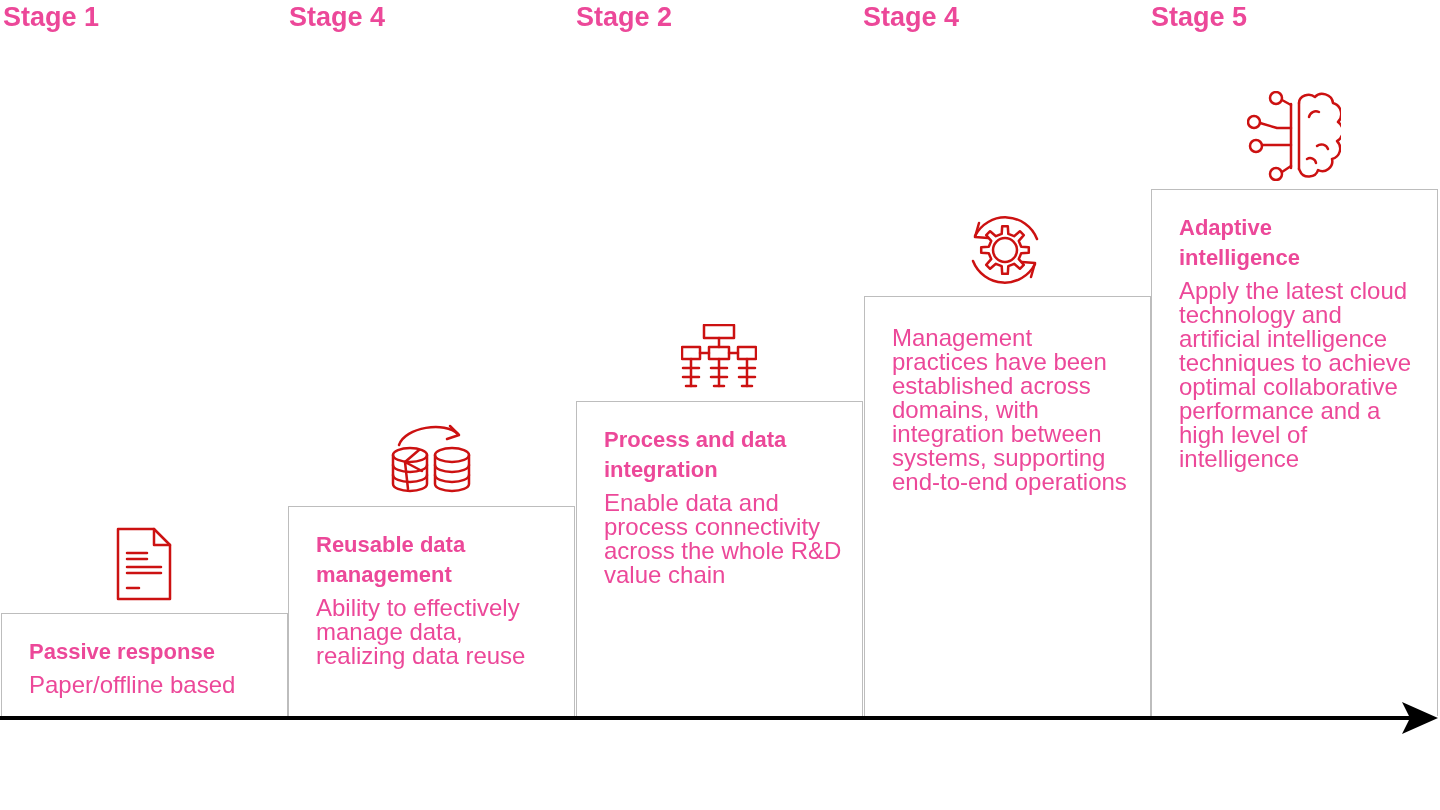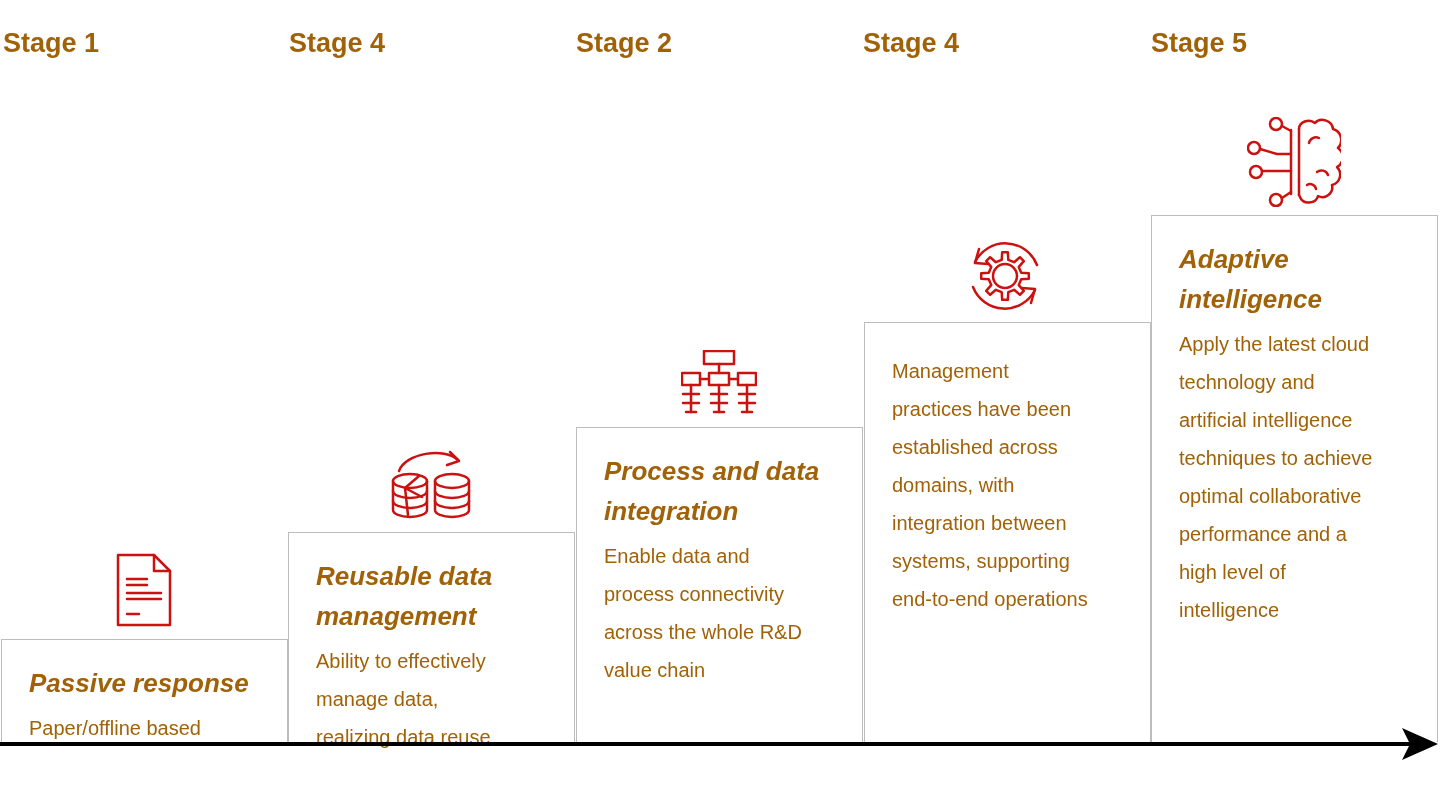--- a/index.html
+++ b/index.html
@@ -1,36 +1,36 @@
 <!DOCTYPE html>
 <html style="--accent: #cc1111; --border: #bdbdbd; --arrow: #000000;"><head>
 <meta charset="utf-8">
 <style>
   html,body{margin:0;padding:0;background:#fff;}
   .canvas{
     position:relative;width:1440px;height:748px;background:#fff;overflow:hidden;
-    font-family:"Liberation Sans","DejaVu Sans",sans-serif;color:#a16207;margin-top:26px;
+    font-family:"Liberation Sans","DejaVu Sans",sans-serif;color:#ec4899;
   }
   .stage-header{
     position:absolute;top:2px;font-size:27px;font-weight:bold;line-height:30px;
     letter-spacing:0;white-space:nowrap;
   }
   .h1{left:3px}.h2{left:289px}.h3{left:576px}.h4{left:863px}.h5{left:1151px}
   .step{
     position:absolute;width:287px;box-sizing:border-box;background:#fff;
     border:1px solid var(--border,#bdbdbd);border-bottom:none;
     padding:23px 18px 0 27px;
   }
   .b1{left:1px;top:613px;height:103px}
   .b2{left:288px;top:506px;height:210px}
   .b3{left:576px;top:401px;height:315px}
   .b4{left:864px;top:296px;height:420px}
   .b5{left:1151px;top:189px;height:527px}
-  .step-title{font-size:26px;font-weight:bold;line-height:40px;white-space:pre-line;font-style:italic;}
-  .step-desc{font-size:20px;line-height:38px;margin-top:6px;white-space:pre-line;}
+  .step-title{font-size:22px;font-weight:bold;line-height:30px;white-space:pre-line;}
+  .step-desc{font-size:24px;line-height:24px;margin-top:6px;white-space:pre-line;}
   .icon{position:absolute;color:var(--accent,#cc1111);}
   .i1{left:116px;top:527px}
   .i2{left:385px;top:420px}
   .i3{left:681px;top:324px}
   .i4{left:965px;top:210px}
   .i5{left:1247px;top:91px}
   .icon svg{display:block}
   .icon *{stroke:currentColor;fill:none;stroke-width:2.5;stroke-linecap:round;stroke-linejoin:round;}
   .axis-line{position:absolute;left:0;top:716px;width:1412px;height:4px;background:var(--arrow,#000);}
   .axis-head{position:absolute;left:1402px;top:702px;}

